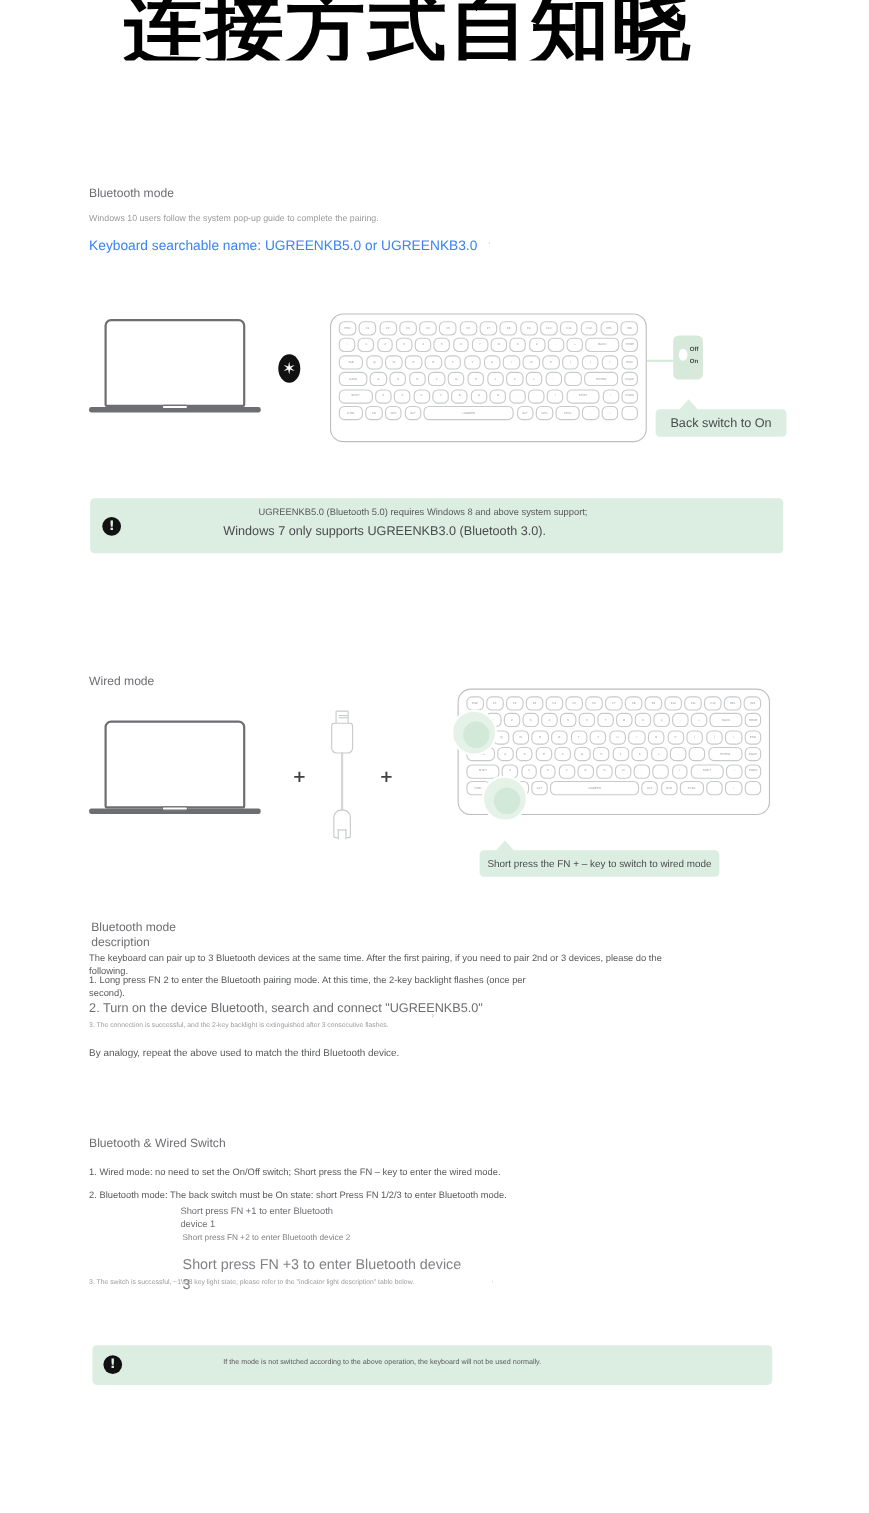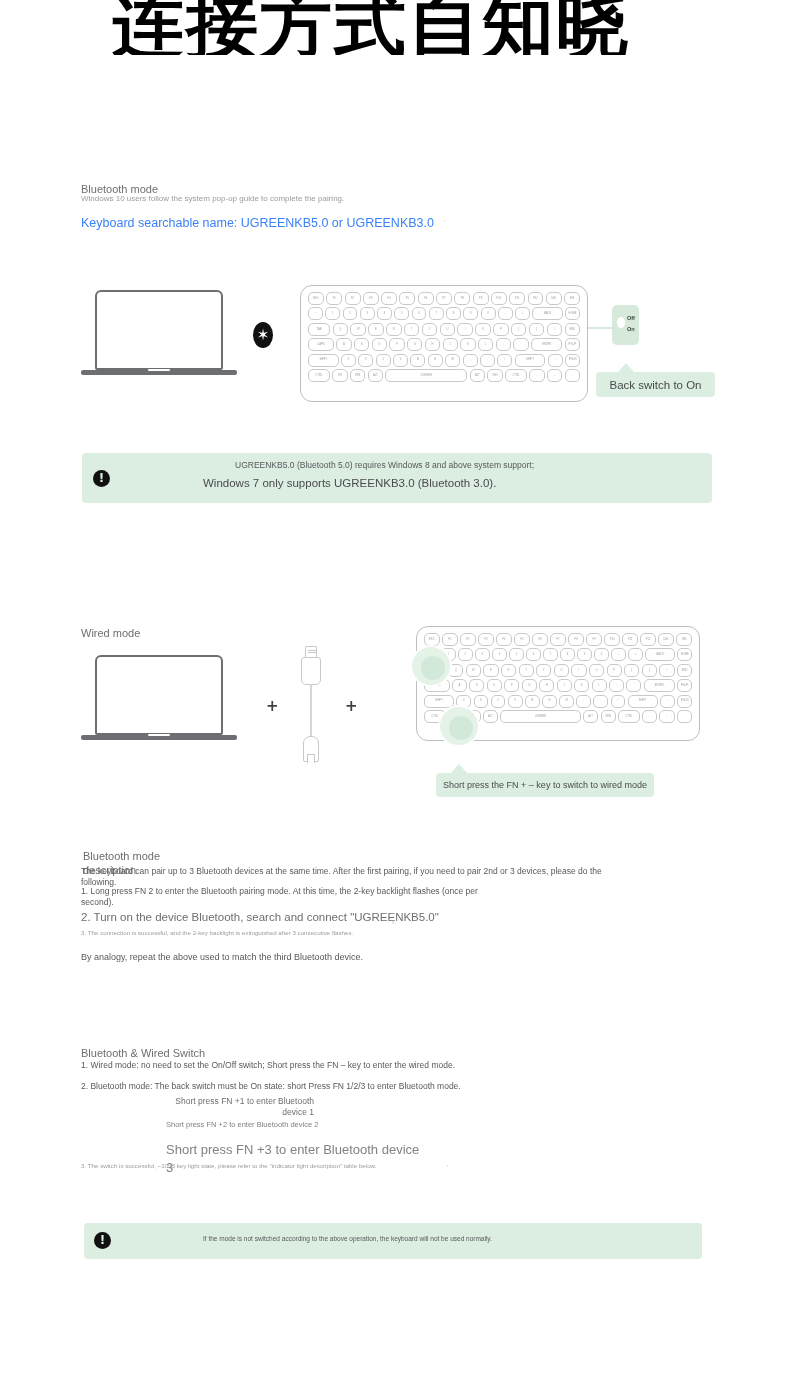--- a/index.html
+++ b/index.html
@@ -51,21 +51,20 @@
     font-family: "DejaVu Sans", sans-serif;
   }
 
   
   .sec-head {
     position: absolute;
     font-size: 11px;
     color: #6d6e71;
     line-height: 14px;
     white-space: pre-line;
-    margin-top: 13px;
   }
   .body-txt {
     position: absolute;
     color: #808285;
     line-height: 1.35;
   }
 
   
   #bt-head { left: 81px; top: 169px; }
   #bt-sub  { left: 81px; top: 194px; width: 420px; font-size: 8px; color: #9a9b9d; }
@@ -515,21 +514,21 @@
 <div class="body-txt" style="left:81px; top:866px; width:530px; font-size:8.5px; color:#58595b;">The keyboard can pair up to 3 Bluetooth devices at the same time. After the first pairing, if you need to pair 2nd or 3 devices, please do the following.</div>
 <div class="body-txt" style="left:81px; top:886px; width:410px; font-size:8.5px; color:#58595b;">1. Long press FN 2 to enter the Bluetooth pairing mode. At this time, the 2-key backlight flashes (once per second).</div>
 <div class="body-txt" style="left:81px; top:910px; width:420px; font-size:11.5px; color:#6d6e71;">2. Turn on the device Bluetooth, search and connect "UGREENKB5.0"</div>
 <div class="body-txt" style="left:392px; top:918px; font-size:8px; color:#c0c1c2;">›</div>
 <div class="body-txt" style="left:81px; top:929px; width:285px; font-size:6.2px; color:#9a9b9d;">3. The connection is successful, and the 2-key backlight is extinguished after 3 consecutive flashes.</div>
 <div class="body-txt" style="left:81px; top:951px; width:480px; font-size:9px; color:#58595b;">By analogy, repeat the above used to match the third Bluetooth device.</div>
 
 <div class="sec-head" style="left:81px; top:1033px;">Bluetooth &amp; Wired Switch</div>
 <div class="body-txt" style="left:81px; top:1060px; width:520px; font-size:8.5px; color:#58595b;">1. Wired mode: no need to set the On/Off switch; Short press the FN – key to enter the wired mode.</div>
 <div class="body-txt" style="left:81px; top:1081px; width:520px; font-size:8.5px; color:#58595b;">2. Bluetooth mode: The back switch must be On state: short Press FN 1/2/3 to enter Bluetooth mode.</div>
-<div class="body-txt" style="left:164px; top:1096px; width:150px; font-size:8.5px; color:#6d6e71;text-align:right;">Short press FN +1 to enter Bluetooth device 1</div>
+<div class="body-txt" style="left:164px; top:1096px; width:150px; font-size:8.5px; color:#6d6e71;">Short press FN +1 to enter Bluetooth device 1</div>
 <div class="body-txt" style="left:166px; top:1120px; width:260px; font-size:7.5px; color:#808285;">Short press FN +2 to enter Bluetooth device 2</div>
 <div class="body-txt" style="left:166px; top:1141px; width:260px; font-size:13px; color:#808285;">Short press FN +3 to enter Bluetooth device 3</div>
 <div class="body-txt" style="left:81px; top:1162px; width:420px; font-size:6.2px; color:#9a9b9d;">3. The switch is successful, ~1\2\3 key light state, please refer to the "indicator light description" table below.</div>
 <div class="body-txt" style="left:447px; top:1163px; font-size:7px; color:#c9cacb;">'</div>
 
 <div class="notice" style="left:84px; top:1223px; width:618px; height:36px;">
   <div class="notice-icon" style="left:10px; top:9px; width:17px; height:17px; font-size:12px; line-height:17px;">!</div>
   <div style="position:absolute; left:119px; top:12px; font-size:6.5px; color:#58595b;">If the mode is not switched according to the above operation, the keyboard will not be used normally.</div>
 </div>
 

